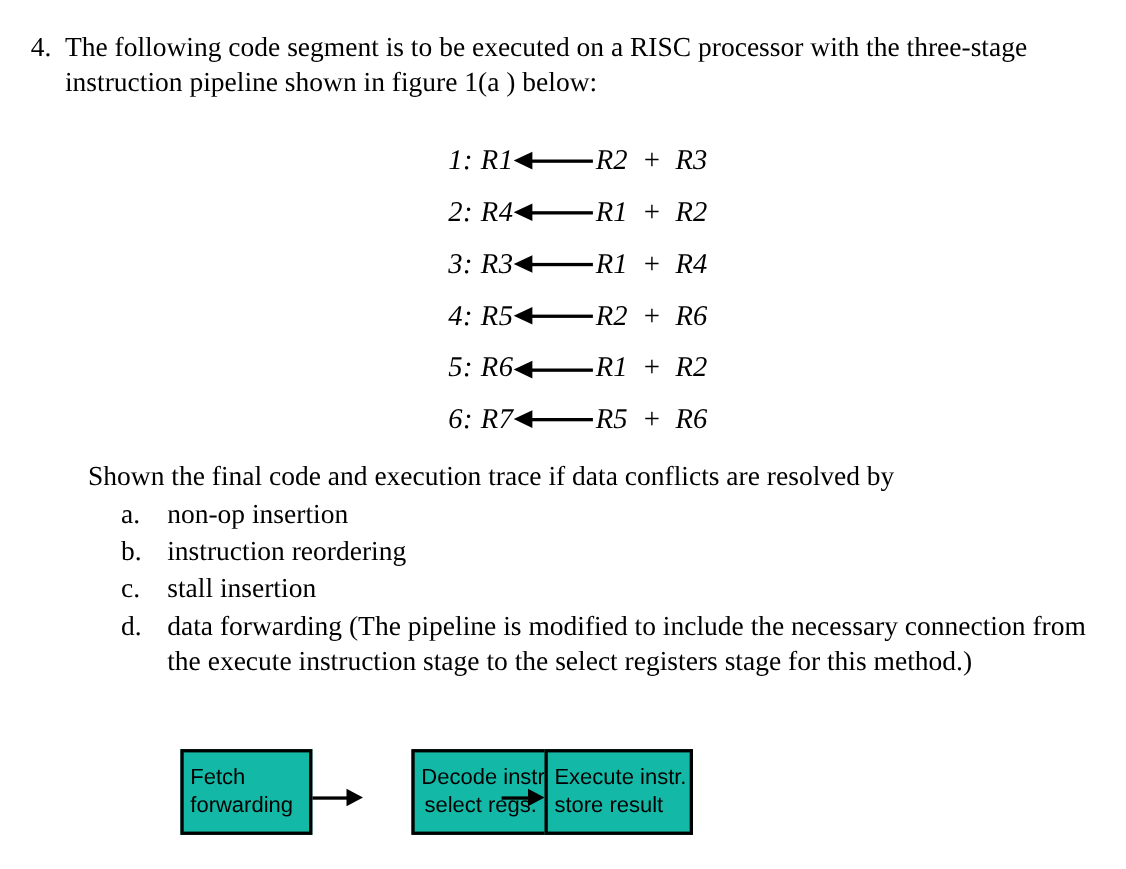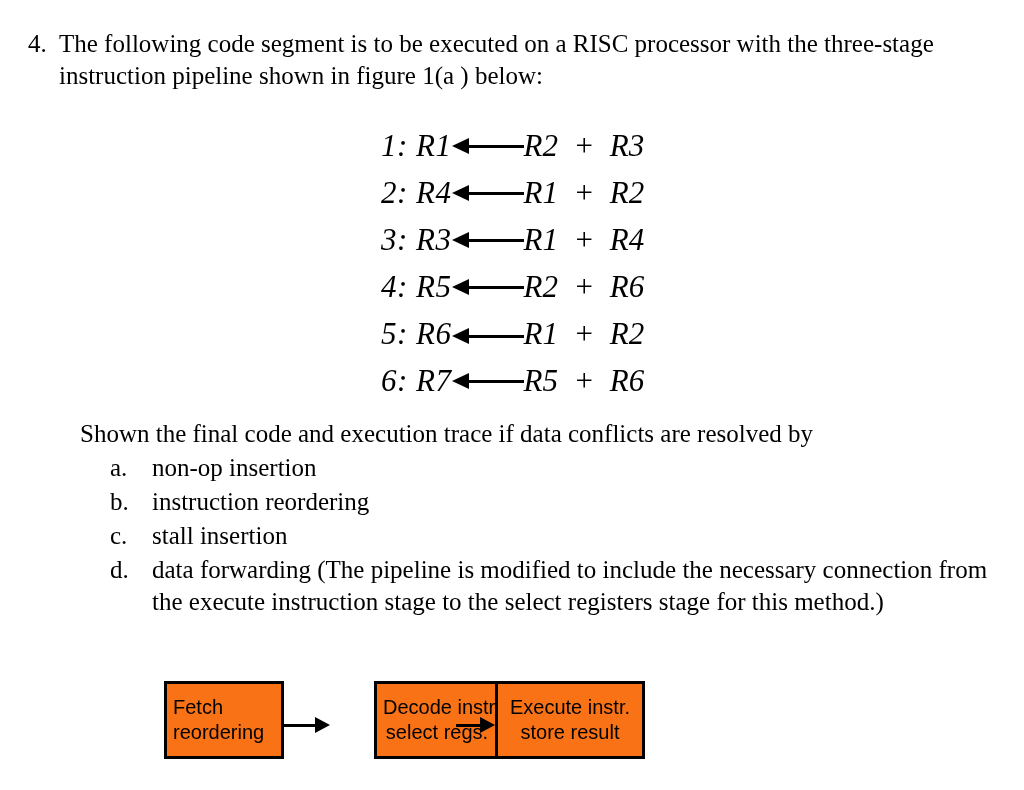--- a/index.html
+++ b/index.html
@@ -44,21 +44,21 @@
     top: 122px;
     width: 1024px;
   }
   .code-line {
     height: 47px;
     display: flex;
     align-items: center;
     justify-content: center;
     font-family: "Liberation Serif", "DejaVu Serif", serif;
     font-style: italic;
-    font-size: 31px;
+    font-size: 26px;
     white-space: nowrap;
   }
   .code-inner {
     display: flex;
     align-items: center;
     width: 262px;
   }
   .code-label {
     width: 86px;
     text-align: right;
@@ -133,21 +133,21 @@
     left: 164px;
     top: 681px;
     width: 470px;
     height: 90px;
   }
   .stage-box {
     position: absolute;
     top: 0px;
     height: 78px;
     border: 3px solid #000;
-    background: #f97316;
+    background: #14b8a6;
     box-sizing: border-box;
     font-family: "Liberation Sans", "DejaVu Sans", sans-serif;
     font-size: 20px;
     line-height: 25px;
     display: flex;
     flex-direction: column;
     justify-content: center;
     padding: 0 6px;
     box-sizing: border-box;
   }
@@ -160,22 +160,21 @@
   }
   #stage-decode {
     left: 166px;
     width: 126px;
     align-items: flex-start;
     margin-left: 44px;
   }
   #stage-decode .line2 { align-self: center; }
   #stage-execute {
     left: 331px;
-    width: 150px;
-    align-items: center;
+    width: 135px;
   }
   .connector {
     position: absolute;
     top: 35px;
     height: 20px;
   }
   .connector .c-shaft {
     position: absolute;
     left: 0;
     right: 10px;
@@ -292,21 +291,21 @@
   <div class="answer-item">
     <span class="answer-letter">d.</span>
     <span class="answer-text">data forwarding (The pipeline is modified to include the necessary connection from the execute instruction stage to the select registers stage for this method.)</span>
   </div>
 </div>
 
 <div id="pipeline-diagram">
 
   <div class="stage-box" id="stage-fetch">
     <span class="line1">Fetch</span>
-    <span class="line2">reordering</span>
+    <span class="line2">forwarding</span>
   </div>
 
   <div class="connector" id="connector-1">
     <span class="c-shaft"></span>
       <span class="c-head"></span>
   </div>
 
   <div class="stage-box" id="stage-decode">
     <span class="line1">Decode instr.</span>
     <span class="line2">select regs.</span>

